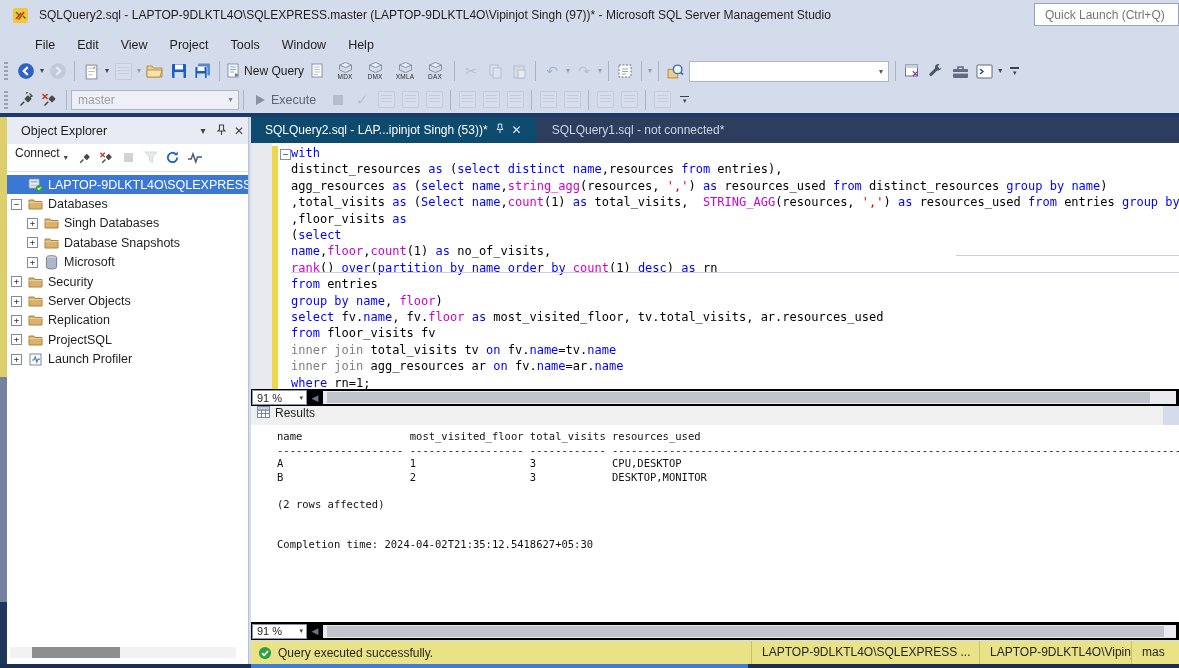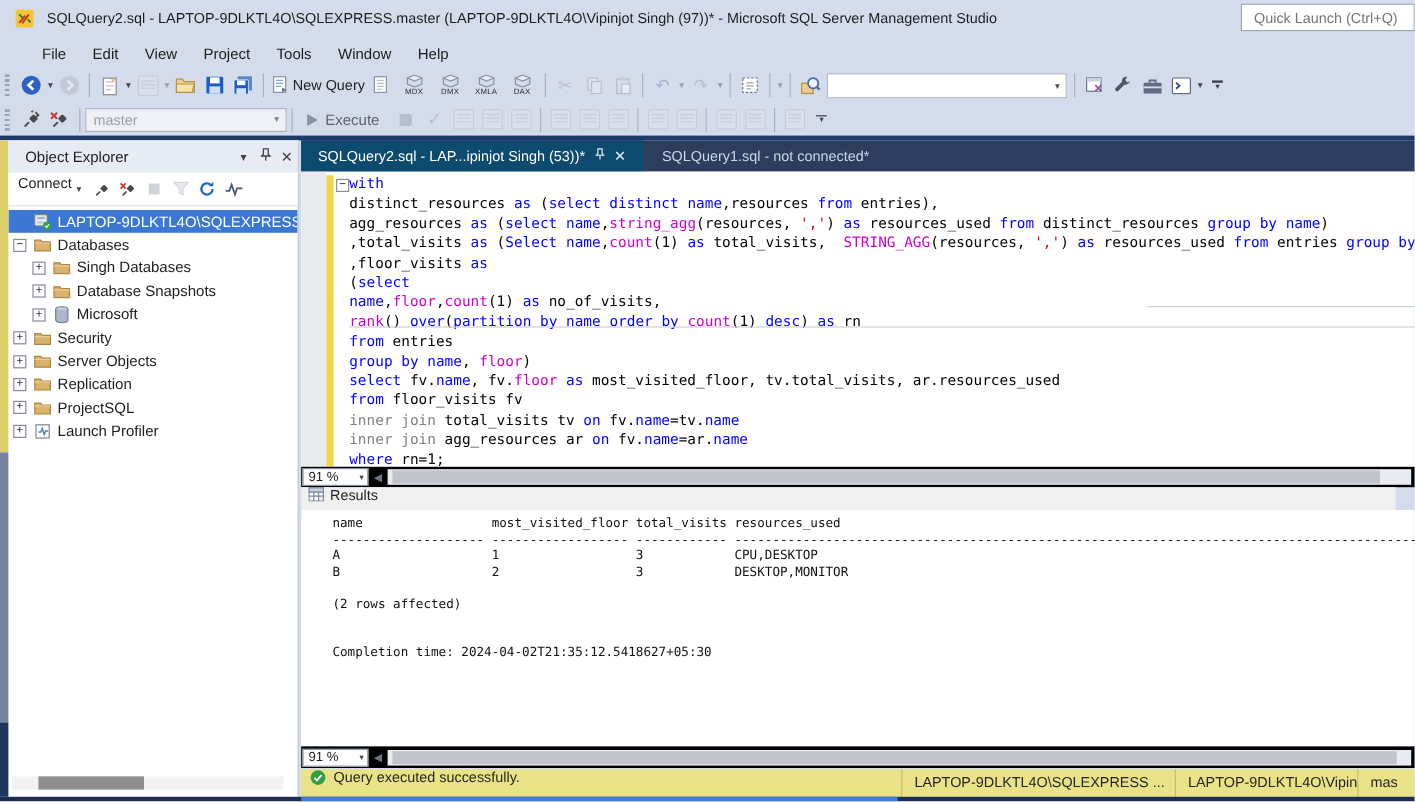--- a/index.html
+++ b/index.html
@@ -102,21 +102,21 @@
   .scroll-thumb{position:absolute;top:1px;bottom:1px;background:#c2c4cb}
   #editor-scrollrow .scroll-thumb{left:4px;right:26px}
   #results-scrollrow .scroll-thumb{left:4px;right:12px}
 
   
   #results-tab{position:absolute;left:251px;top:406px;right:16px;height:19px;background:#f0f0f1;display:flex;padding-left:6px;gap:5px;font-size:12px;border-bottom:4px solid #0ea5e9}
   #results-body{position:absolute;left:251px;top:425px;right:0;height:197px;background:#fff;overflow:hidden}
   #results-text{position:absolute;left:26px;top:5px;font:10.5px/13.5px "DejaVu Sans Mono",monospace;white-space:pre;color:#111}
 
   
-  #statusbar{position:absolute;left:251px;top:641px;right:0;height:23px;background:#e9e287;display:flex;align-items:flex-start;font-size:12px;color:#262626}
+  #statusbar{position:absolute;left:251px;top:641px;right:0;height:23px;background:#e9e287;display:flex;align-items:center;font-size:12px;color:#262626}
   .sb-msg{display:flex;align-items:center;gap:6px;padding-left:7px;flex:1;white-space:nowrap;overflow:hidden}
   .sb-seg{border-left:1px solid #c6bd70;padding:0 10px;white-space:nowrap;overflow:hidden;height:23px;line-height:23px;box-sizing:border-box}
   #sb-server{width:228px}
   #sb-user{width:152px}
   #sb-db{width:48px;padding-right:12px}
 
   #bottom-strip{position:absolute;left:0;bottom:0;right:0;height:4px;background:#1c2e52}
   #bottom-blue{position:absolute;left:251px;bottom:0;width:497px;height:4px;background:#3e7edb}
 </style>
 </head>

